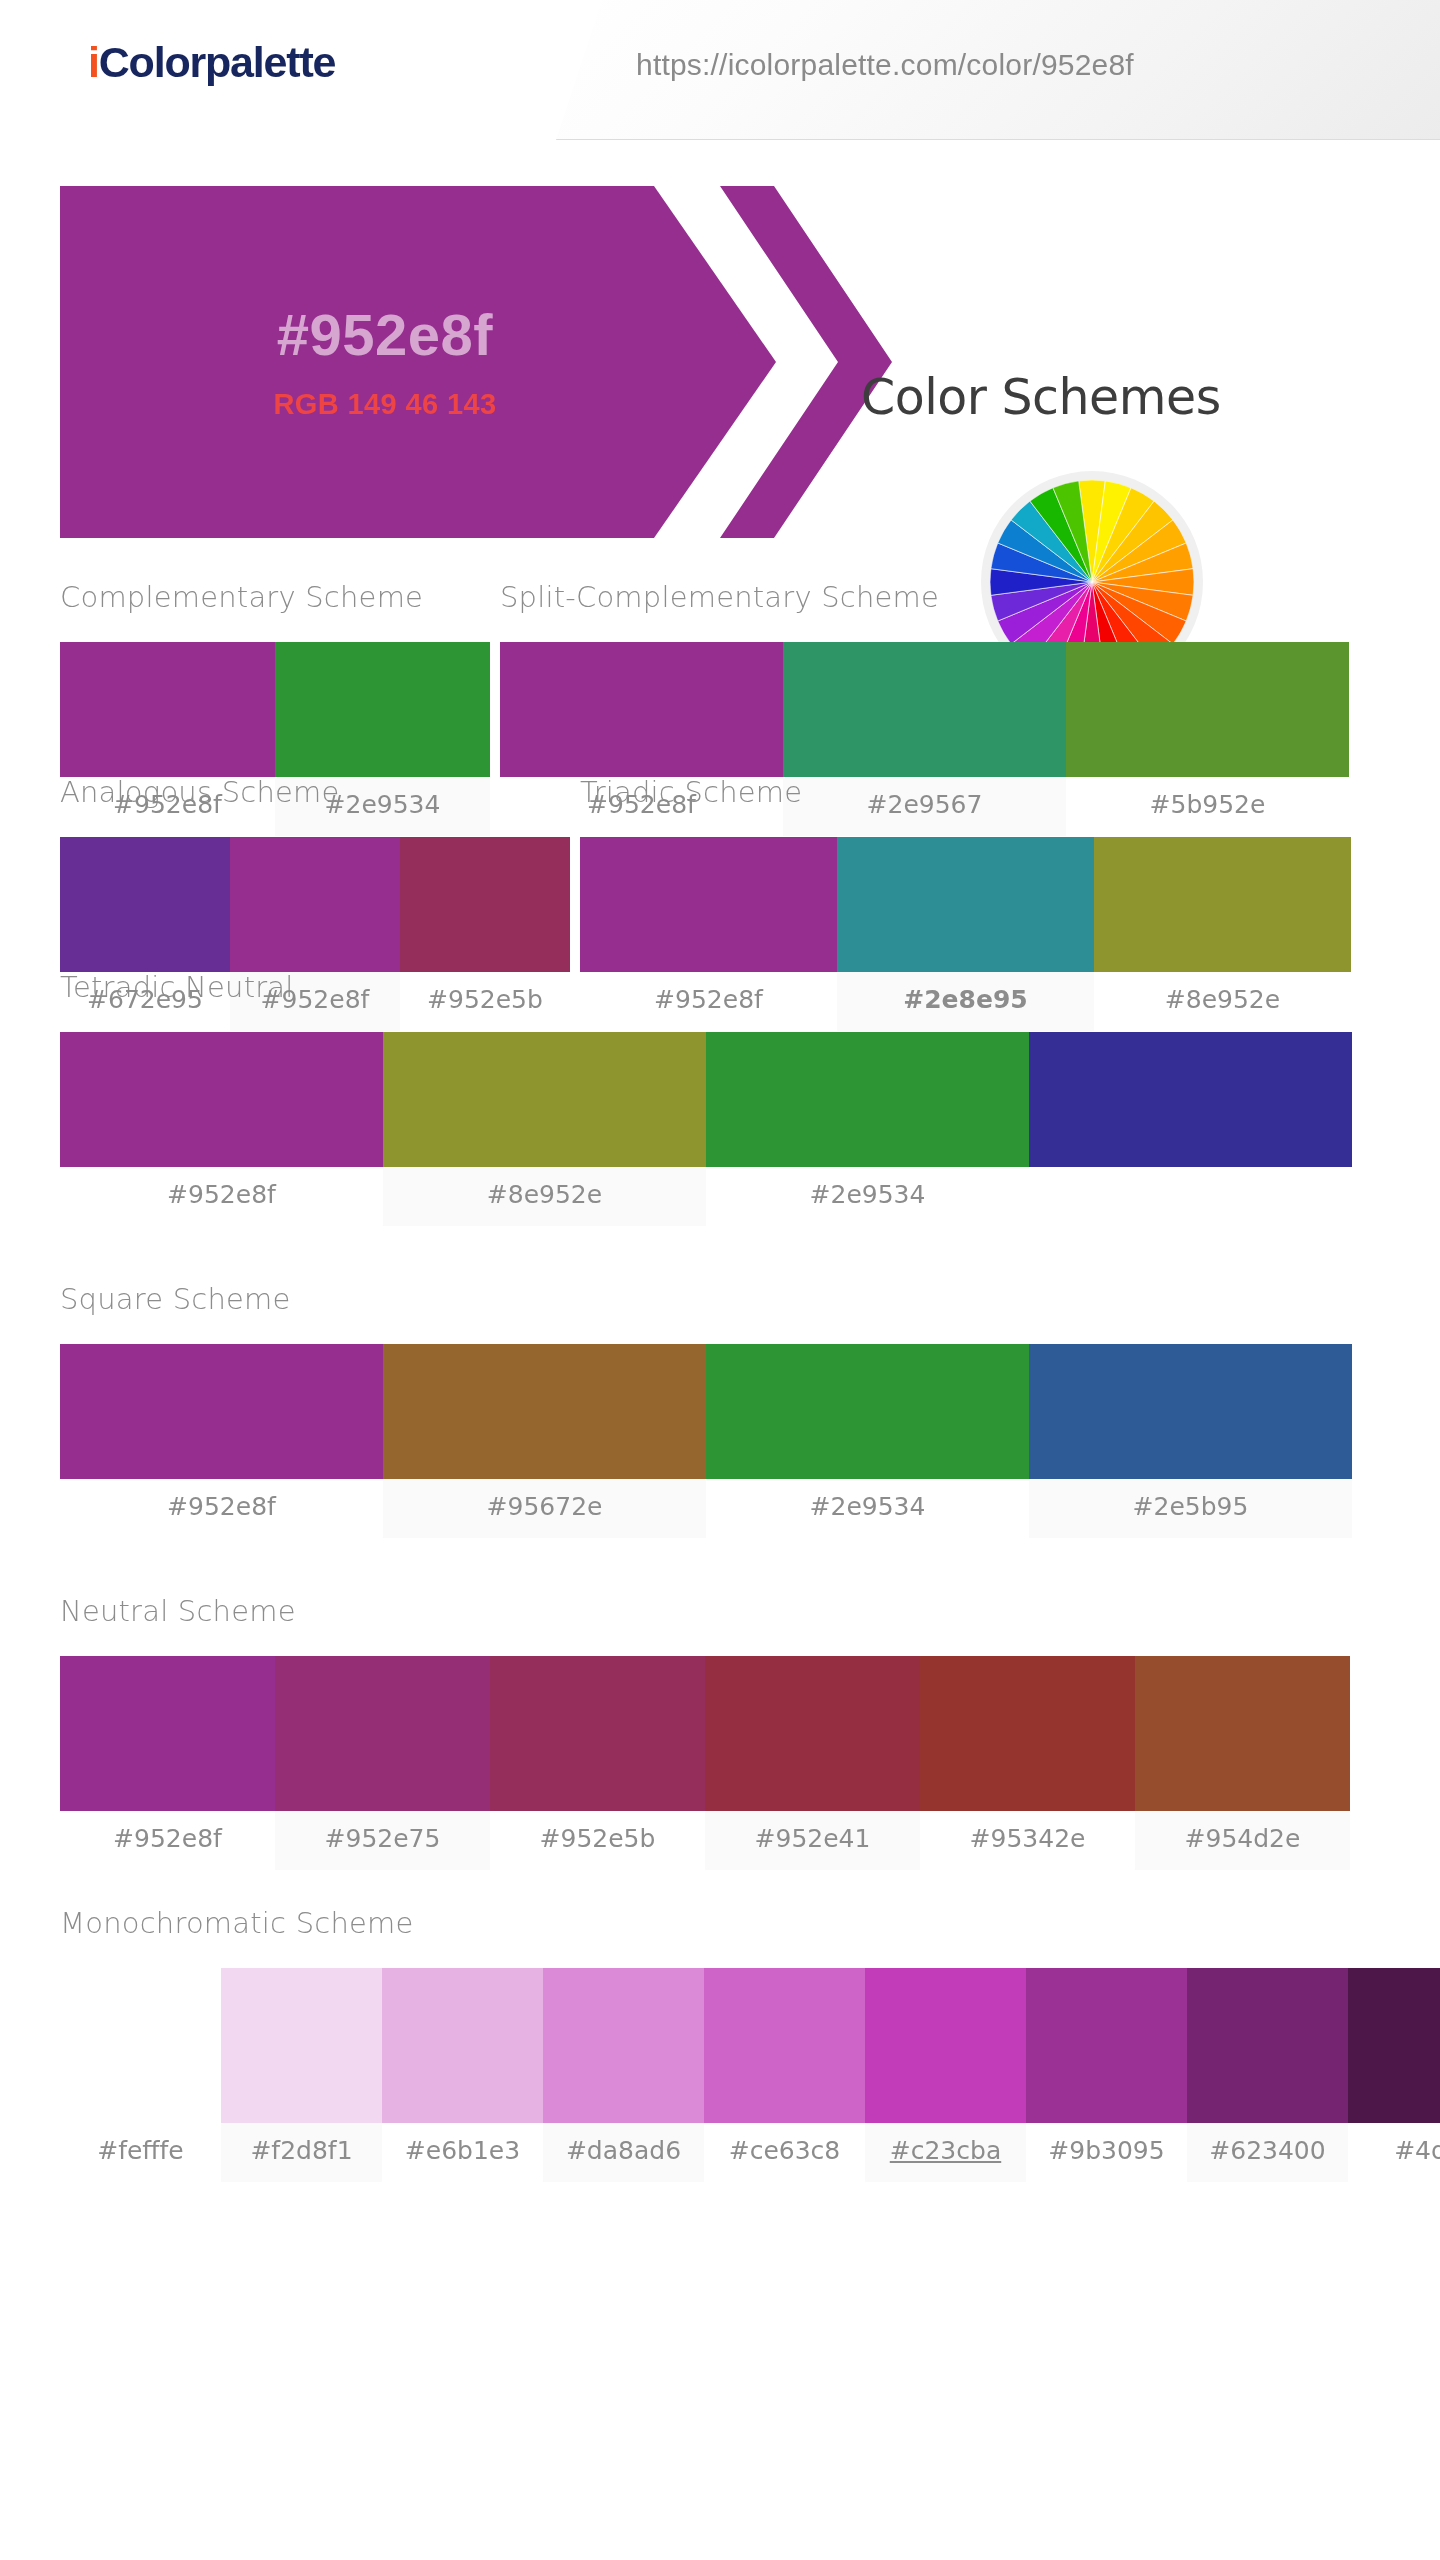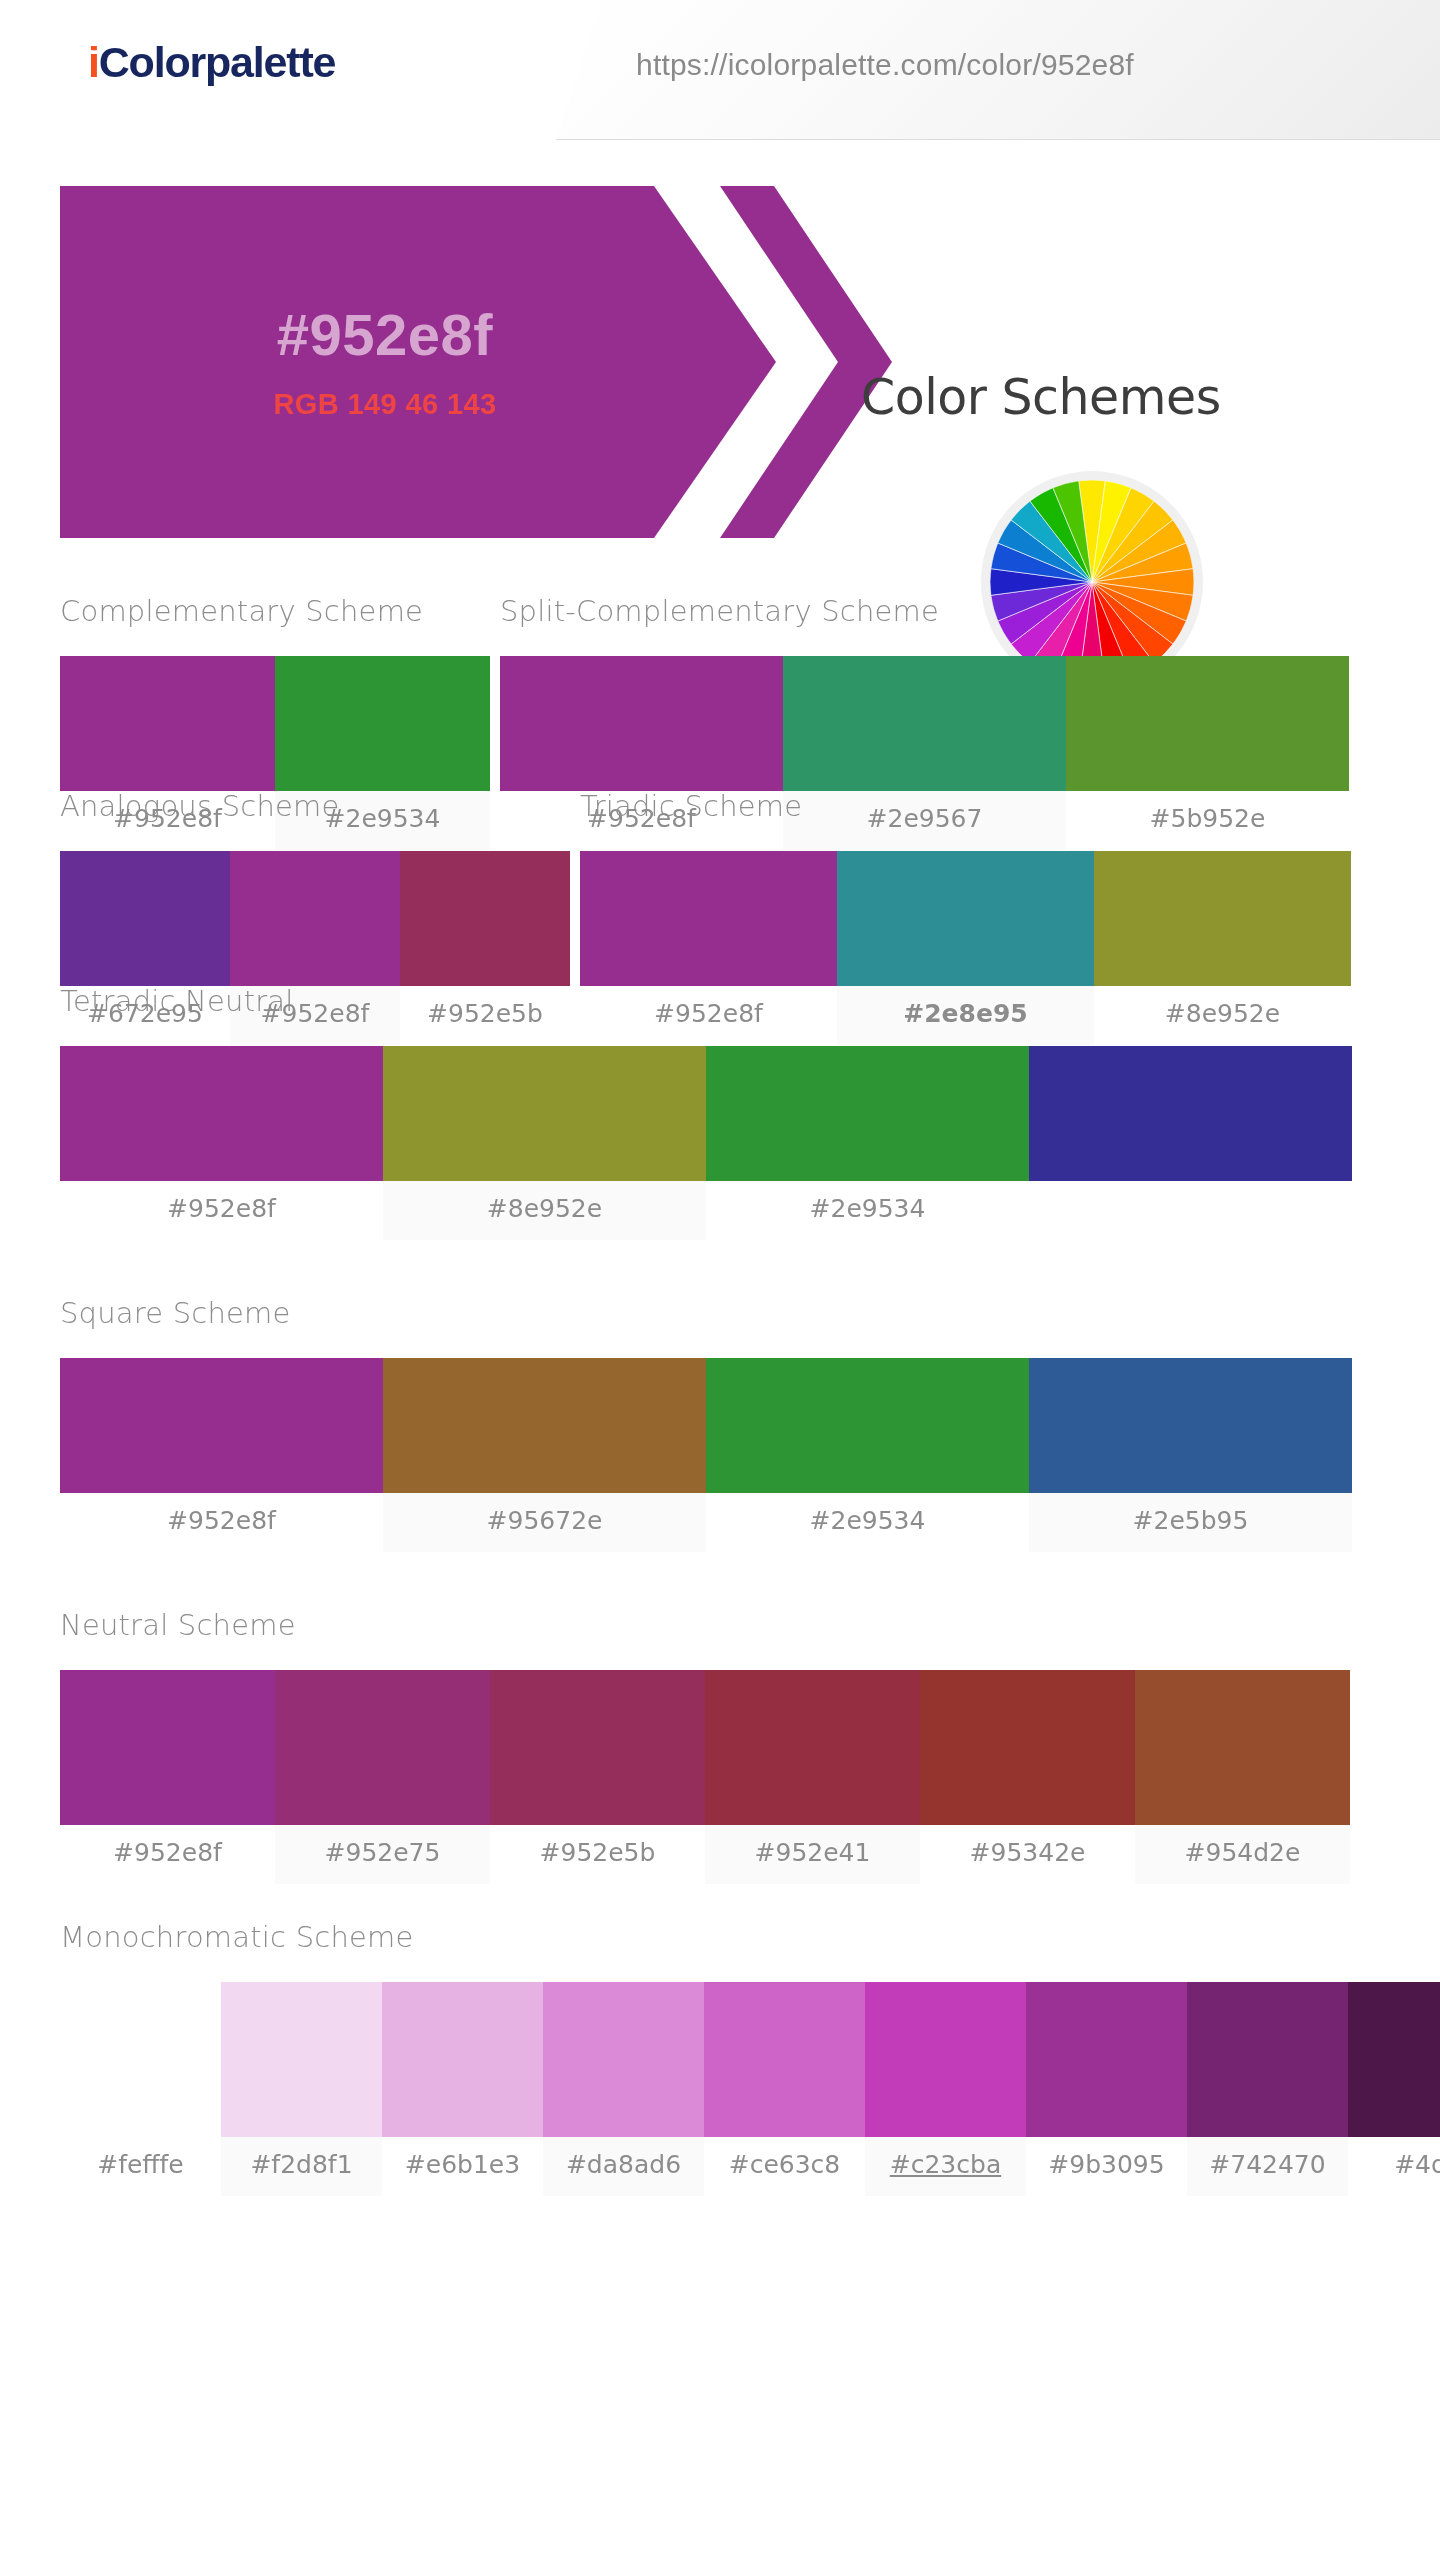--- a/index.html
+++ b/index.html
@@ -67,21 +67,21 @@
   }
   .wheel-wrap{
     position:absolute; left:981px; top:295px; width:222px; height:222px;
     border-radius:50%;
     background:#f0f0f0;
     padding:9px;
   }
   .wheel{ width:204px; height:204px; border-radius:50%; overflow:hidden; position:relative; }
 
   
-  .sec{ position:absolute;margin-top:14px; }
+  .sec{ position:absolute; }
   .sec-title{
     font-size:29px; color:#8c8c8c; font-weight:300;
     font-family:"DejaVu Sans", sans-serif;
     letter-spacing:0.2px; white-space:nowrap;
   }
   .swatch-row{ display:flex; }
   .label-row{ display:flex; }
   .lbl{
     text-align:center; font-size:25px; color:#8c8c8c;
     font-family:"DejaVu Sans", sans-serif; font-weight:400;
@@ -270,20 +270,20 @@
             <div title="#4d1" style="width: 161px; height: 155px; background: rgb(77, 24, 73); flex: 0 0 auto;"></div>
           </div>
           <div class="label-row">
             <div class="lbl" style="width: 161px; flex: 0 0 auto;">#fefffe</div>
             <div class="lbl alt" style="width: 161px; flex: 0 0 auto;">#f2d8f1</div>
             <div class="lbl" style="width: 161px; flex: 0 0 auto;">#e6b1e3</div>
             <div class="lbl alt" style="width: 161px; flex: 0 0 auto;">#da8ad6</div>
             <div class="lbl" style="width: 161px; flex: 0 0 auto;">#ce63c8</div>
             <div class="lbl alt" style="width: 161px; flex: 0 0 auto; text-decoration: underline;">#c23cba</div>
             <div class="lbl" style="width: 161px; flex: 0 0 auto;">#9b3095</div>
-            <div class="lbl alt" style="width: 161px; flex: 0 0 auto;">#742470</div>
+            <div class="lbl alt" style="width: 161px; flex: 0 0 auto;">#623400</div>
             <div class="lbl" style="width: 161px; flex: 0 0 auto;">#4d1</div>
           </div>
         </div>
       </div>
     </div>
 
 </div>
 
 </body></html>

